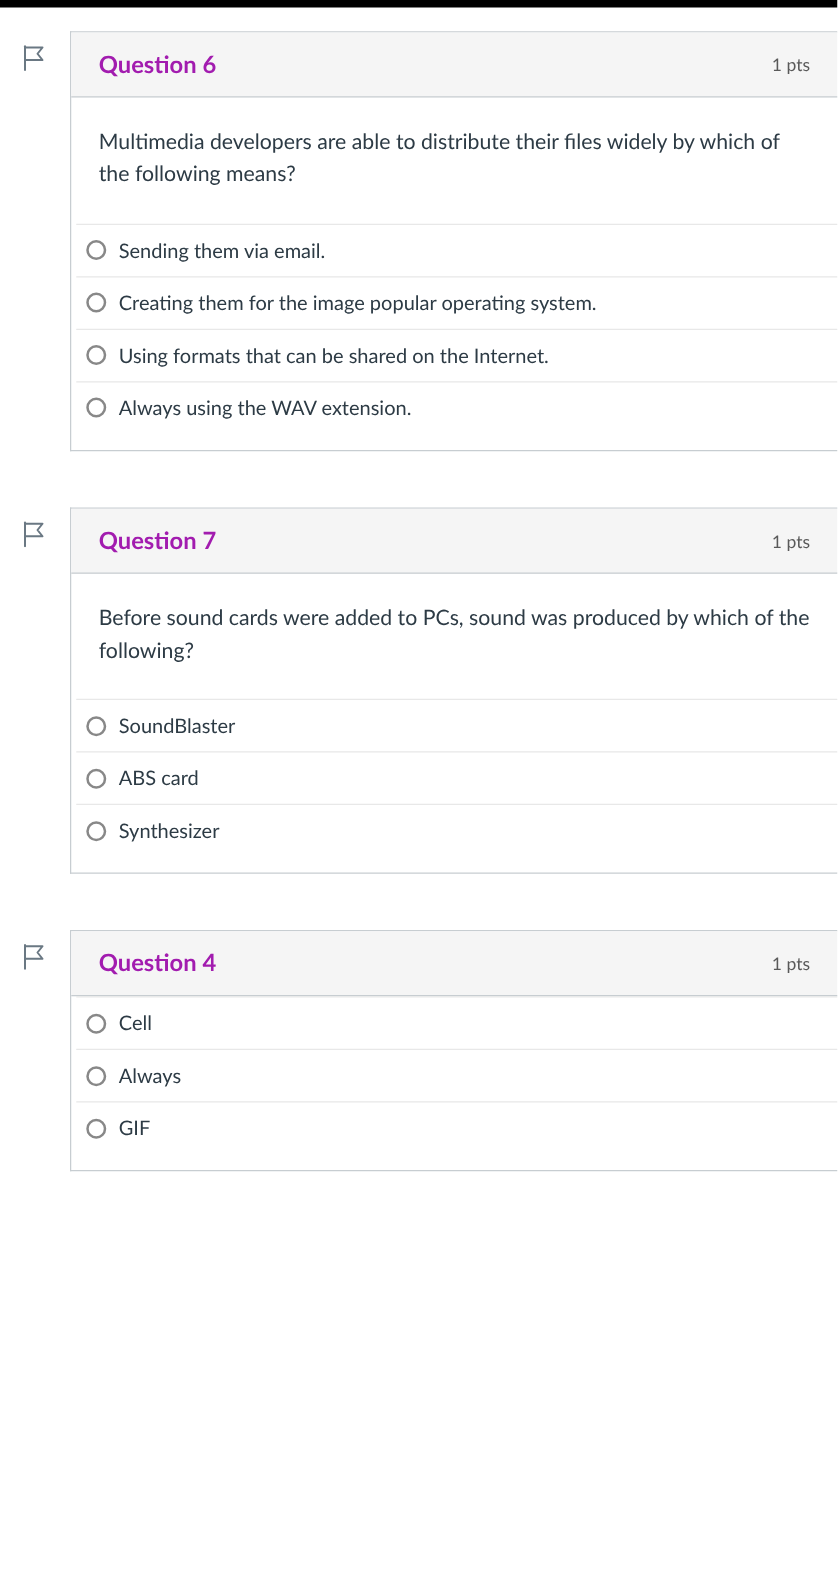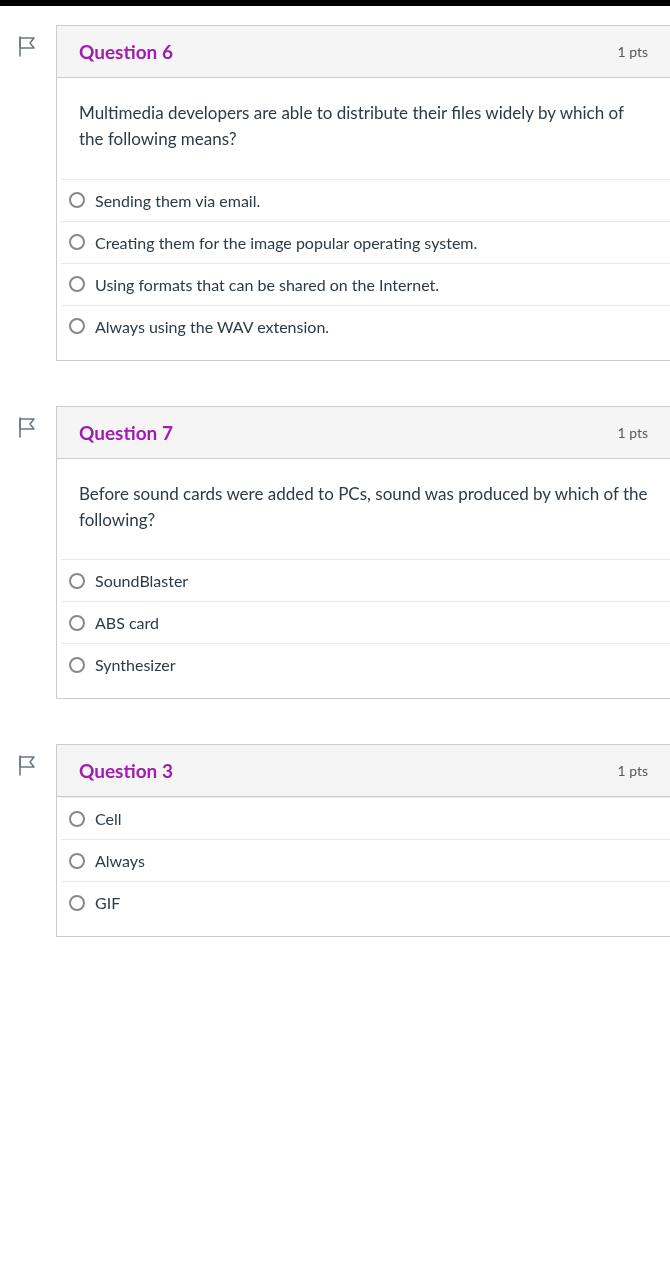--- a/index.html
+++ b/index.html
@@ -185,21 +185,21 @@
     <div class="flag-col">
       <div class="flag-icon">
         <svg width="20" height="22" viewBox="0 0 20 22">
           <path d="M2 2 L2 21" stroke="#6a7883" stroke-width="1.6" fill="none" stroke-linecap="round"></path>
           <path d="M2 3 L16 3 L12 8 L16 13 L2 13 Z" stroke="#6a7883" stroke-width="1.6" fill="none" stroke-linejoin="round"></path>
         </svg>
       </div>
     </div>
     <div class="question-card">
       <div class="question-header">
-        <span class="question-title">Question 3</span>
+        <span class="question-title">Question 4</span>
         <span class="question-pts">1 pts</span>
       </div>
       <div class="answers">
         <div class="answer-row">
           <span class="radio"></span>
           <span class="answer-label">Cell</span>
         </div>
         <div class="answer-row">
           <span class="radio"></span>
           <span class="answer-label">Always</span>

